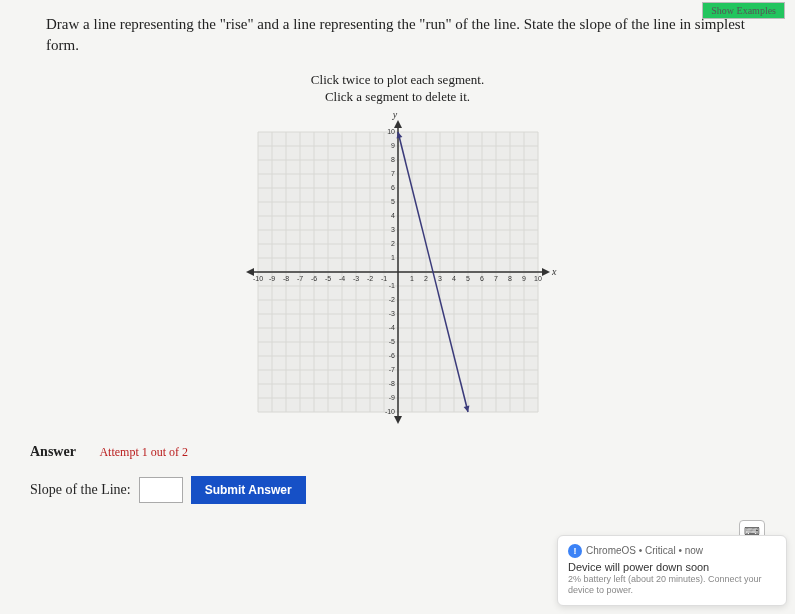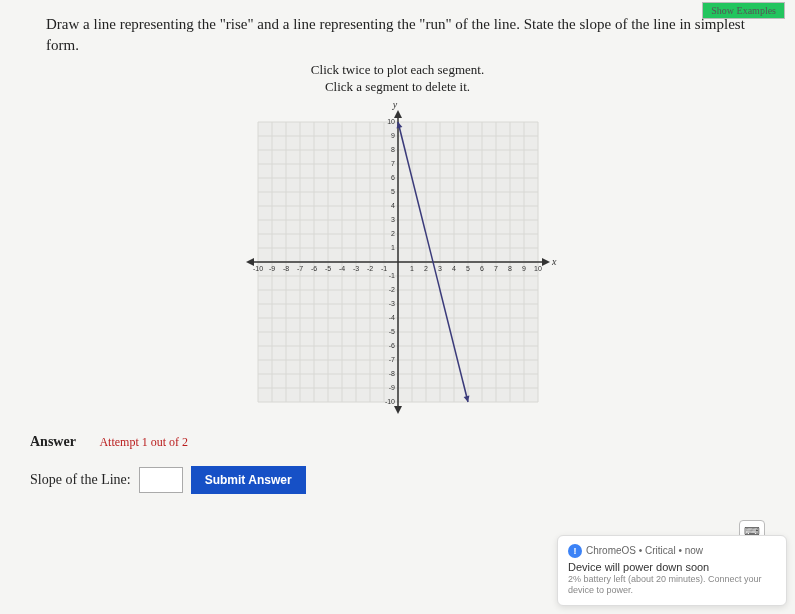--- a/index.html
+++ b/index.html
@@ -24,20 +24,21 @@
     background: #22c55e;
   }
   .question {
     padding: 14px 30px 6px 46px;
     font-size: 15px;
     line-height: 1.4;
   }
   .instructions {
     text-align: center;
     font-size: 13px;
+    margin-top: 10px;
     line-height: 1.3;
   }
   .chart-wrap {
     display: flex;
     justify-content: center;
     margin-top: 6px;
   }
   .answer-sec {
     padding: 12px 30px 0 30px;
     font-size: 14px;

